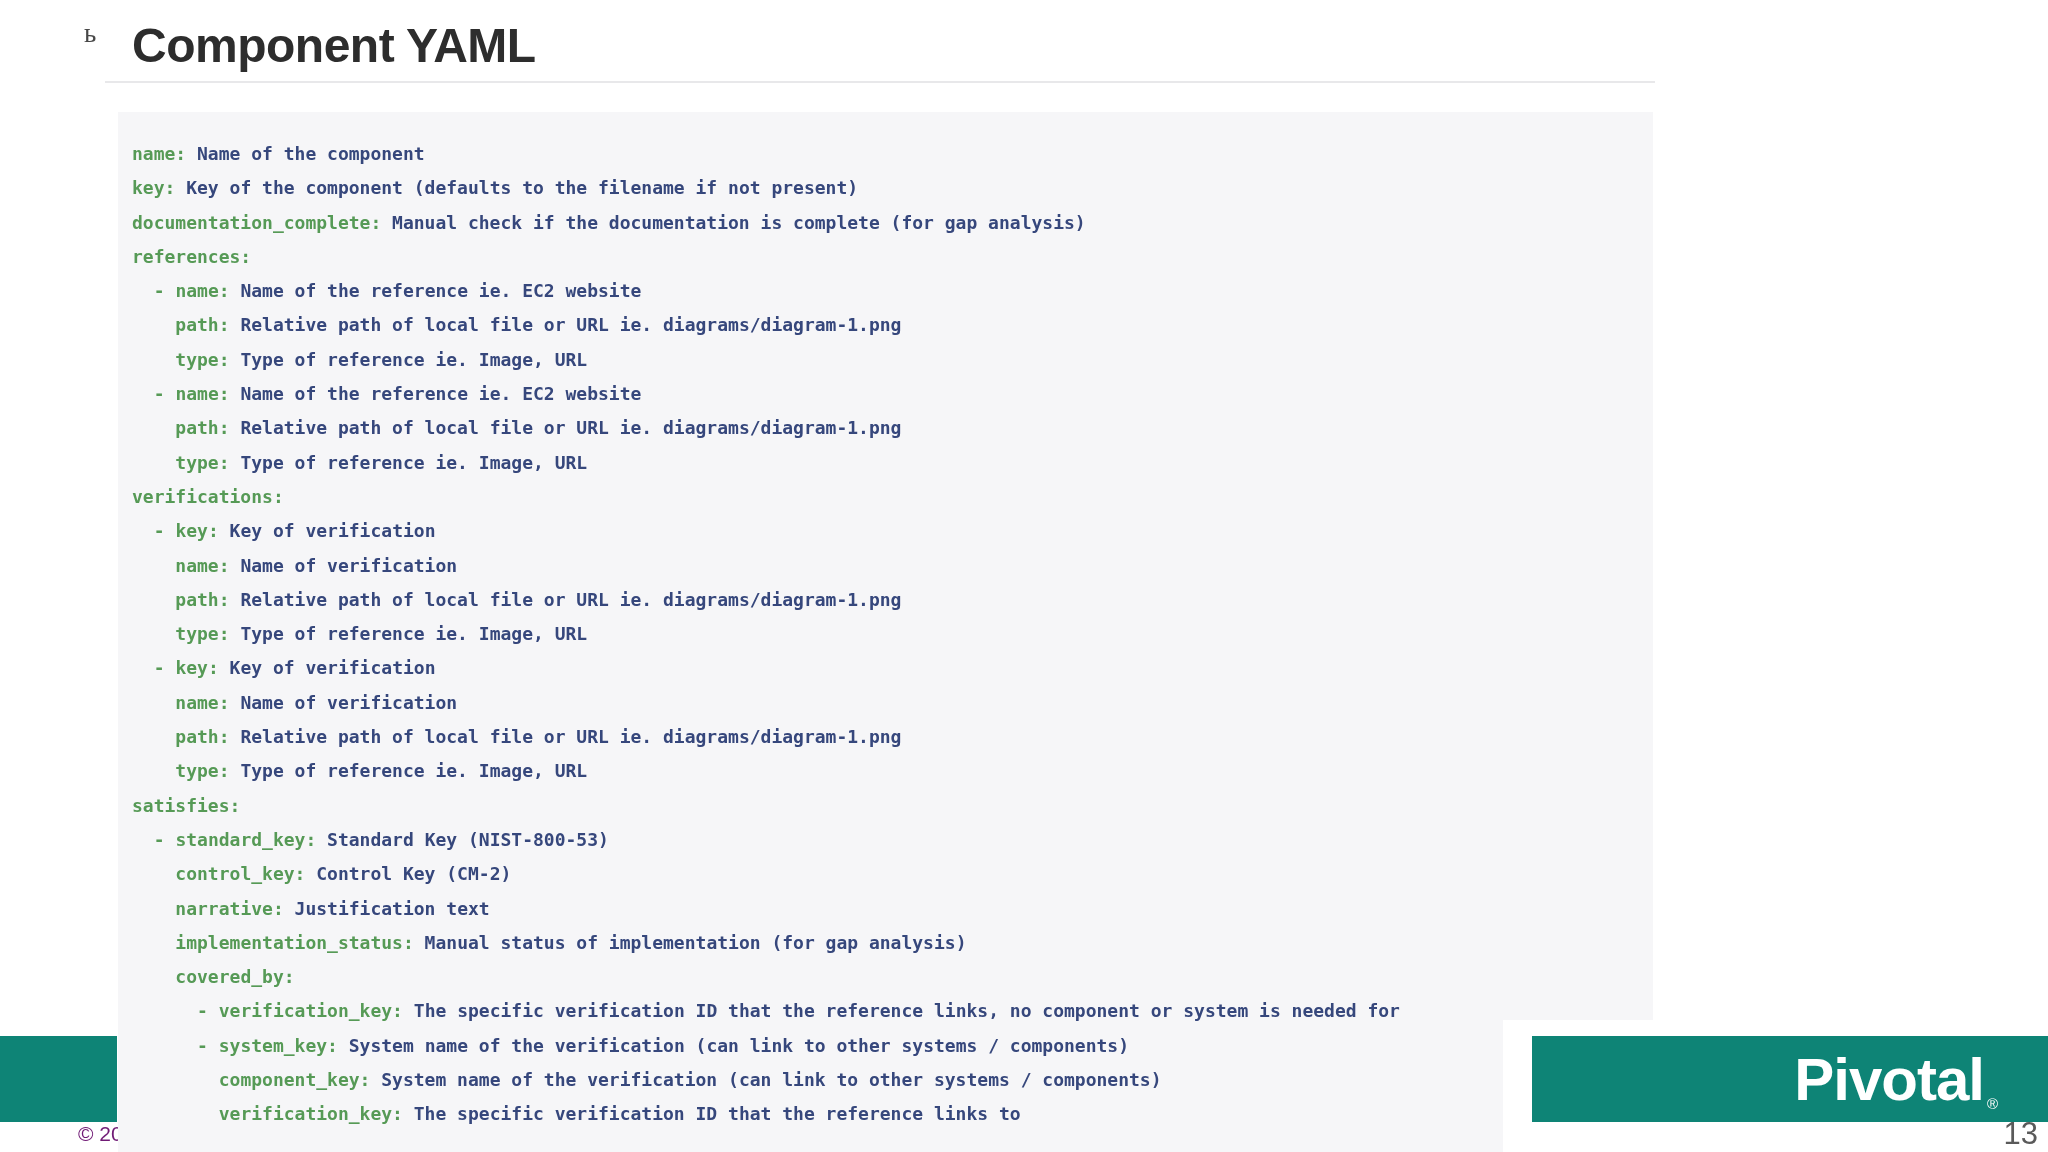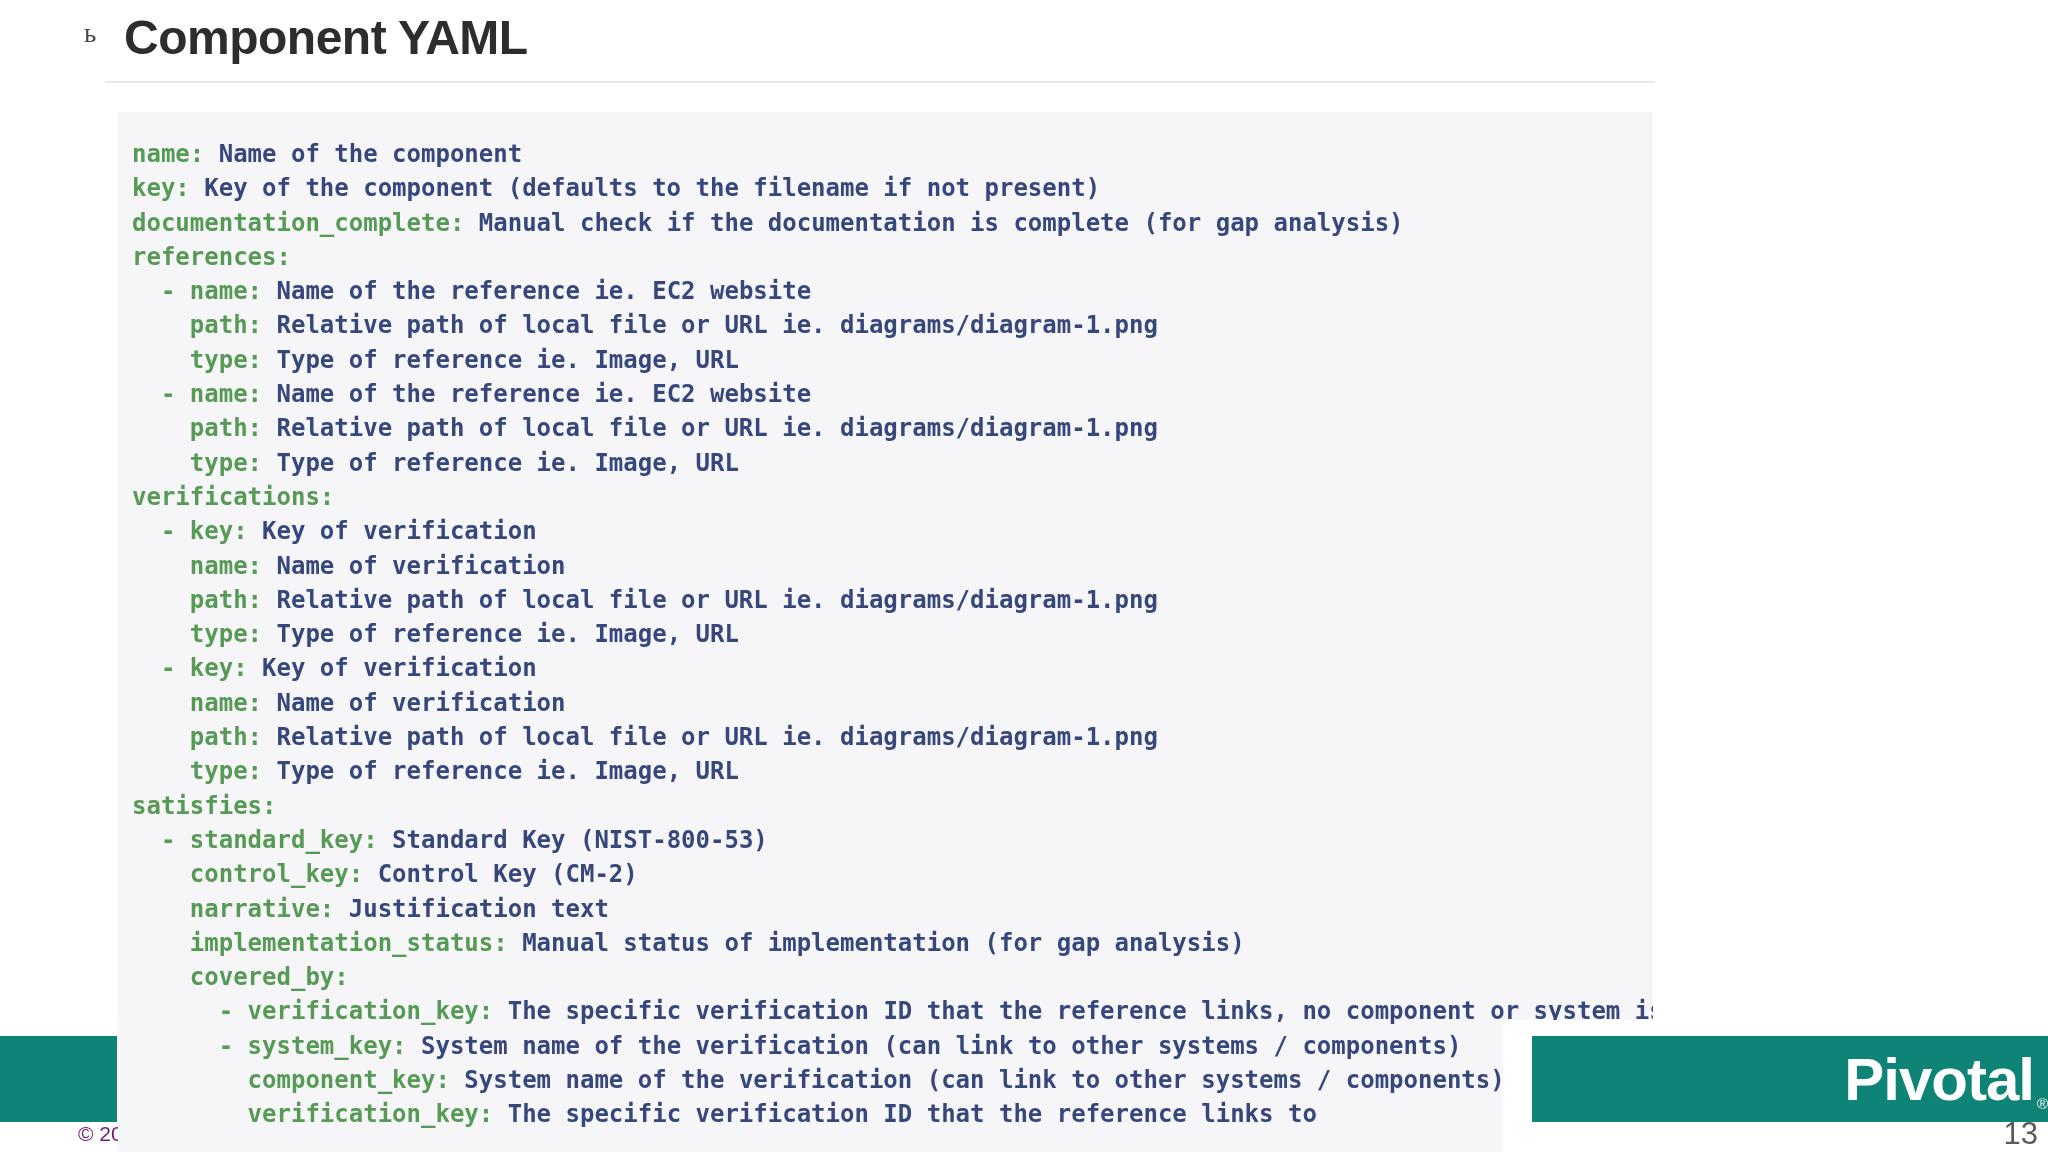--- a/index.html
+++ b/index.html
@@ -2,43 +2,43 @@
 <html style="--teal: #0e8476; --key-green: #569a56; --value-navy: #36477c;"><head>
 <meta charset="utf-8">
 <style>
   html,body{margin:0;padding:0;background:#ffffff;}
   #stage{position:relative;width:2048px;height:1152px;overflow:hidden;
          background:#ffffff;font-family:"Liberation Sans",sans-serif;}
 
   
   .fragment-glyph{position:absolute;left:84px;top:18px;font-size:27px;color:#474747;
                   font-family:"Liberation Serif",serif;}
-  .slide-title{position:absolute;left:120px;top:6px;margin:4px;font-size:48px;font-weight:bold;
+  .slide-title{position:absolute;left:120px;top:6px;margin:12px;font-size:48px;font-weight:bold;
                color:#2d2d2d;letter-spacing:-0.5px;}
   .title-rule{position:absolute;left:105px;top:81px;width:1550px;height:2px;background:#e8e8ea;}
 
   
   .teal-bar-left{position:absolute;left:0;top:1036px;width:117px;height:86px;background:var(--teal,#0e8476);}
   .copyright{position:absolute;left:78px;top:1122px;font-size:21px;color:#701a75;white-space:nowrap;}
 
   
   .code-block{position:absolute;left:118px;top:112px;width:1535px;height:1040px;margin:0;
               background:#f6f6f8;overflow:hidden;box-sizing:border-box;
               padding:25px 0 0 14px;
-              font-family:"DejaVu Sans Mono",monospace;font-size:24px;line-height:34.3px;
+              font-family:"DejaVu Sans Mono",monospace;font-size:18px;line-height:34.3px;
               font-weight:bold;}
   .code-line{white-space:pre;}
   .yaml-key{color:var(--key-green,#569a56);}
   .yaml-dash{color:var(--key-green,#569a56);}
   .yaml-value{color:var(--value-navy,#36477c);}
 
   
   .footer-right{position:absolute;left:1503px;top:1020px;width:545px;height:132px;background:#ffffff;}
   .pivotal-box{position:absolute;left:29px;top:16px;width:516px;height:86px;background:var(--teal,#0e8476);
-               display:flex;align-items:center;justify-content:flex-end;box-sizing:border-box;}
+               display:flex;align-items:center;justify-content:flex-end;padding-right:50px;box-sizing:border-box;}
   .pivotal-text{color:#ffffff;font-size:60px;font-weight:bold;letter-spacing:-1px;}
   .pivotal-reg{color:#ffffff;font-size:15px;align-self:flex-end;margin:0 0 10px 3px;}
   .page-number{position:absolute;right:10px;bottom:0px;font-size:31px;color:#5a5a5a;}
 </style>
 </head>
 <body>
 
 <div id="stage">
 
   <span class="fragment-glyph">ь</span>

